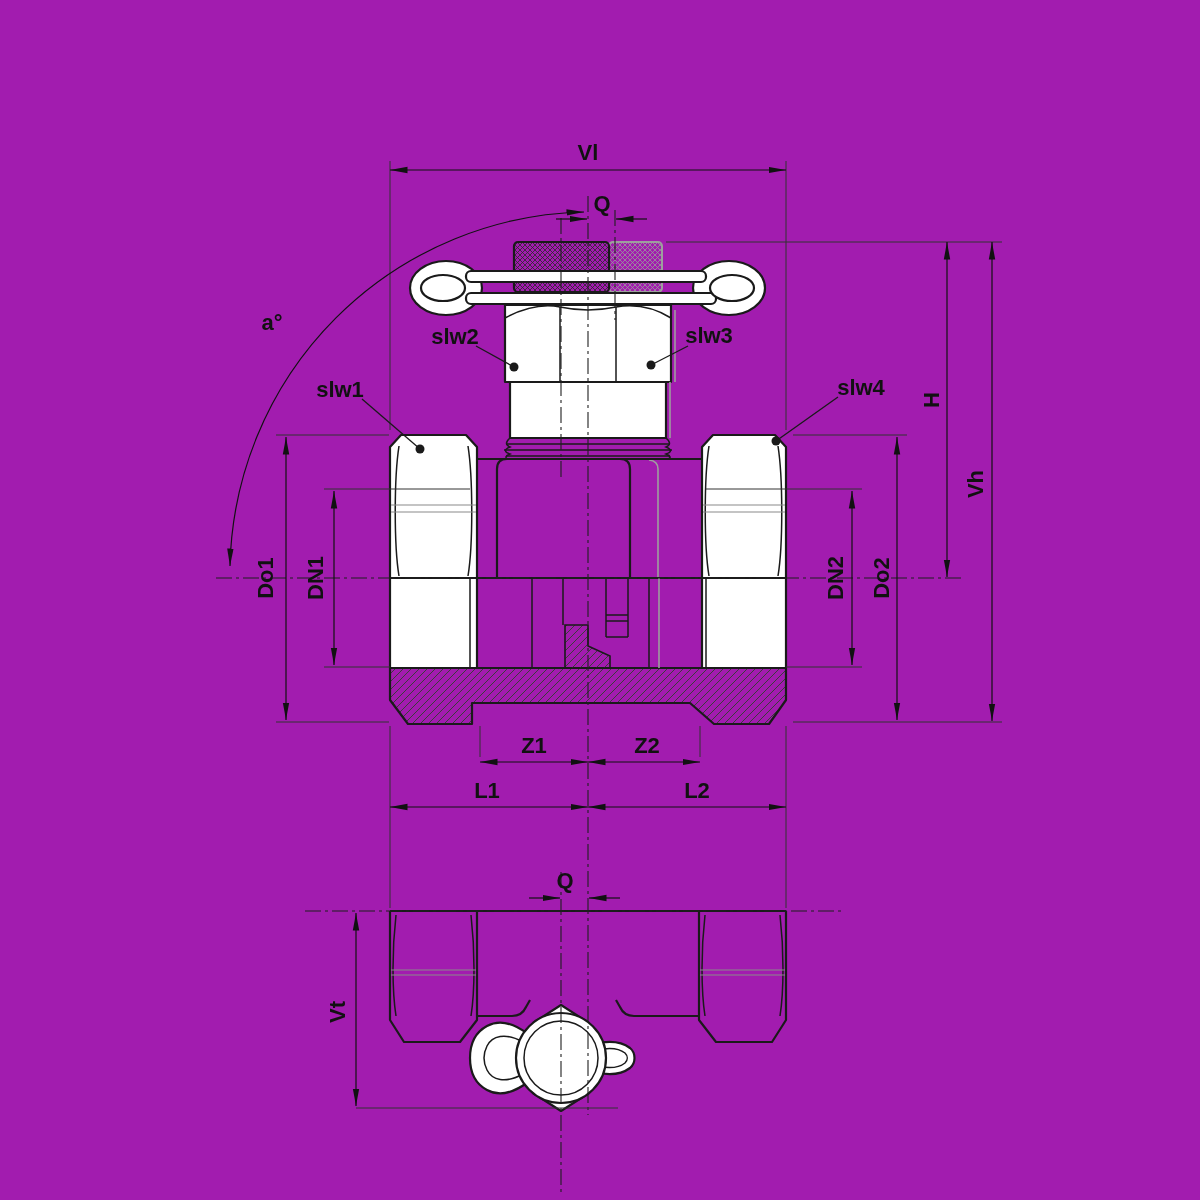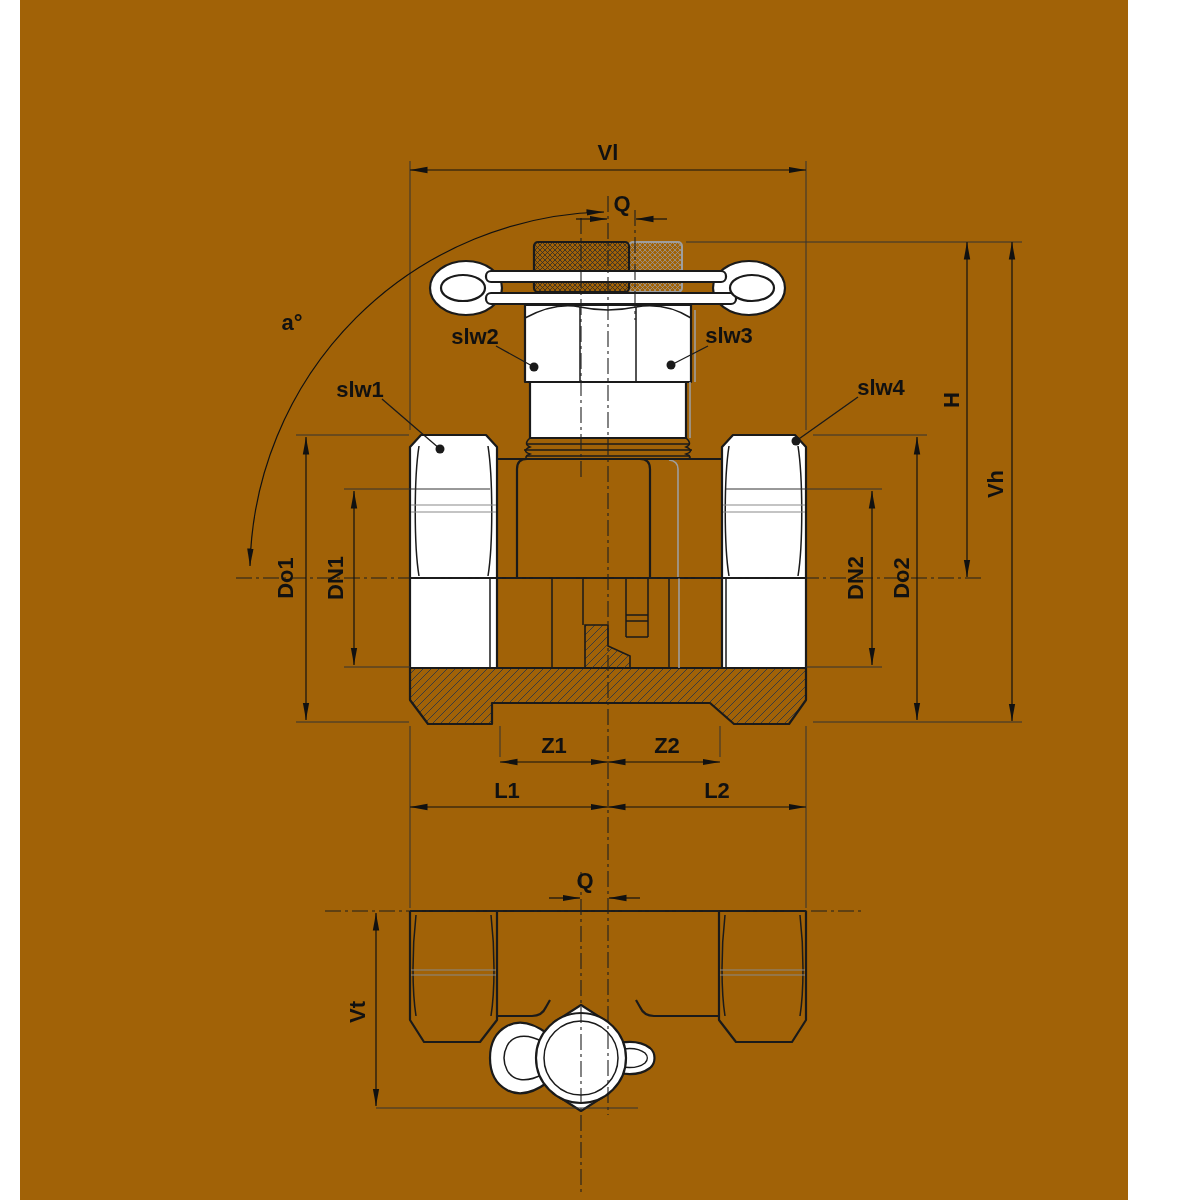--- a/index.html
+++ b/index.html
@@ -5,25 +5,24 @@
   html, body {
     margin: 0;
     padding: 0;
     background: #ffffff;
     width: 1200px;
     height: 1200px;
     font-family: "Liberation Sans", sans-serif;
   }
   #drawing-stage {
     position: relative;
-    width: 1108px;
+    width: 1200px;
     height: 1200px;
-    background: #a16207;
+    background: #a21caf;
     overflow: hidden;
-    margin-left: 20px;
   }
   svg { display: block; }
   .outline   { fill: #ffffff; stroke: #1a1a1a; stroke-width: 2.2; stroke-linejoin: round; }
   .outlineNF { fill: none;    stroke: #1a1a1a; stroke-width: 2.2; stroke-linejoin: round; }
   .inner     { fill: none;    stroke: #1a1a1a; stroke-width: 1.5; }
   .gray      { fill: none;    stroke: #9e9e9e; stroke-width: 1.6; }
   .grayband  { fill: none;    stroke: #8a8a8a; stroke-width: 1.1; }
   .cline     { fill: none; stroke: #1f1f1f; stroke-width: 1.1; stroke-dasharray: 16 4 3 4; }
   .ext       { fill: none; stroke: #333333; stroke-width: 1; }
   .dim       { fill: none; stroke: #111111; stroke-width: 1.2;

